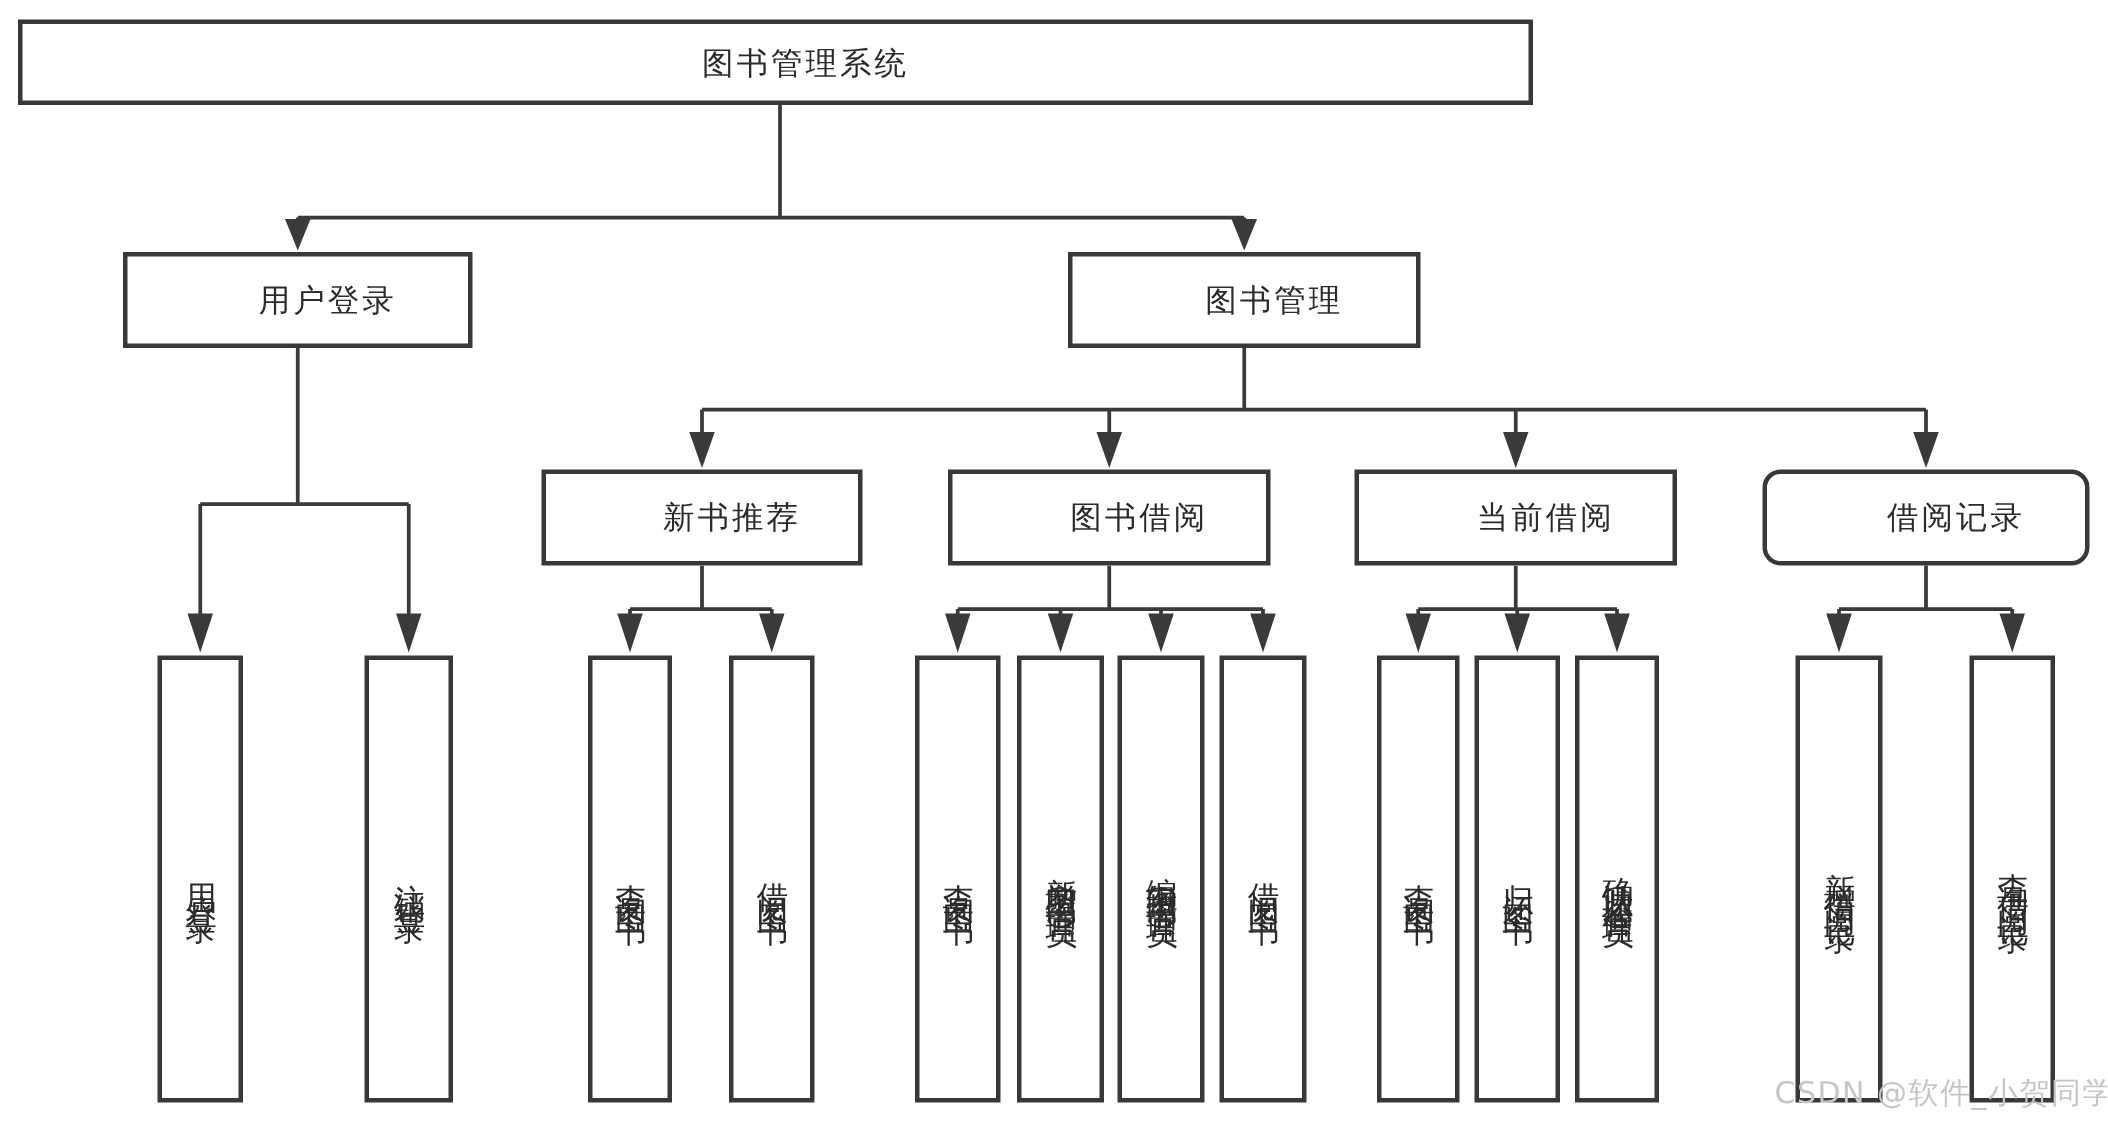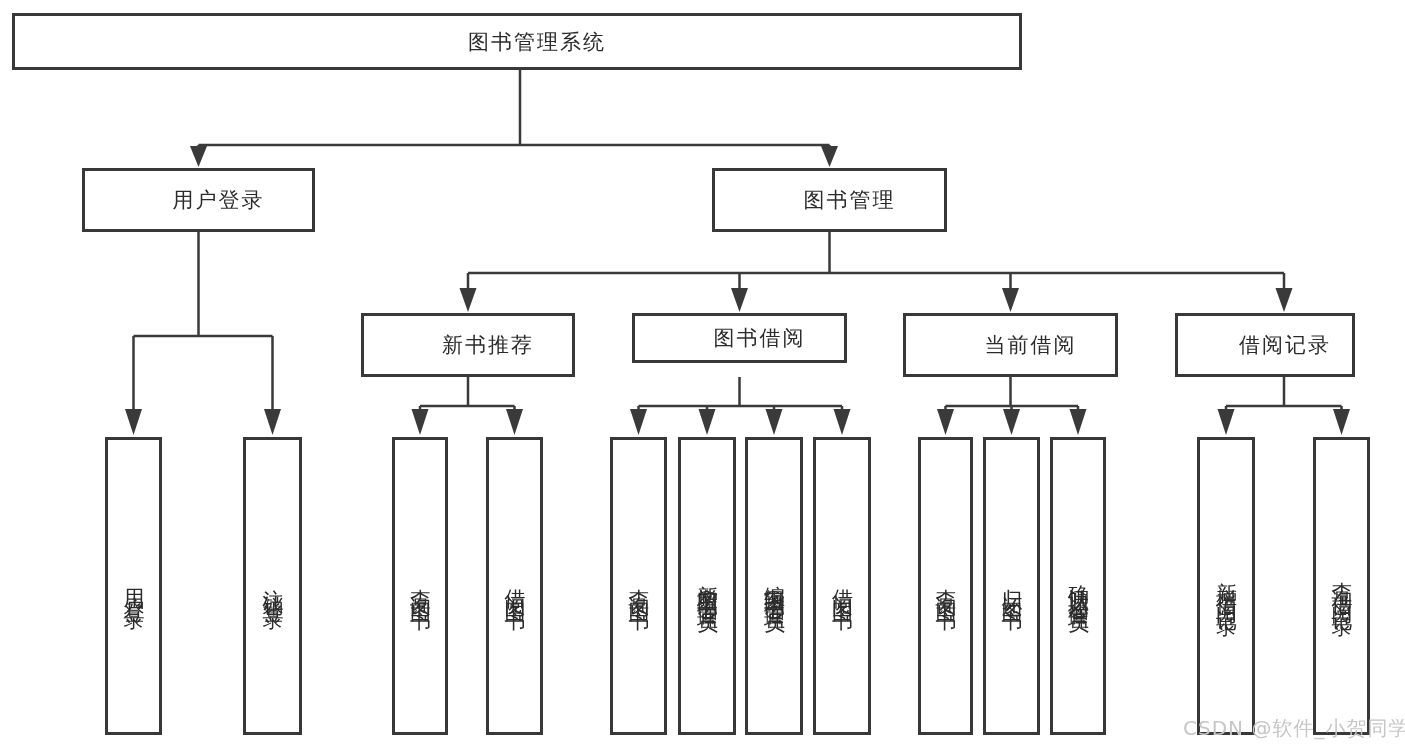--- a/index.html
+++ b/index.html
@@ -103,27 +103,27 @@
   <div class="node hnode" style="left:82px;top:168px;width:233px;height:64px;">
     <span>用户登录</span>
   </div>
   <div class="node hnode" style="left:361px;top:313px;width:214px;height:64px;">
     <span>新书推荐</span>
   </div>
 
   <div class="node hnode" style="left:712px;top:168px;width:235px;height:64px;">
     <span>图书管理</span>
   </div>
-  <div class="node hnode" style="left:632px;top:313px;width:215px;height:50px;">
+  <div class="node hnode" style="left:632px;top:313px;width:215px;height:64px;">
     <span>图书借阅</span>
   </div>
   <div class="node hnode" style="left:903px;top:313px;width:215px;height:64px;justify-content:center;">
     <span>当前借阅</span>
   </div>
-  <div class="node hnode" style="left:1175px;top:313px;width:180px;height:64px;">
+  <div class="node hnode" style="left:1175px;top:313px;width:218px;height:64px;border-radius:12px;">
     <span>借阅记录</span>
   </div>
 
   <div class="node vnode" style="left:105px;top:437px;width:57px;height:298px;">
     <span class="vtext">用户登录</span>
   </div>
   <div class="node vnode" style="left:243px;top:437px;width:59px;height:298px;">
     <span class="vtext">注销登录</span>
   </div>
 

